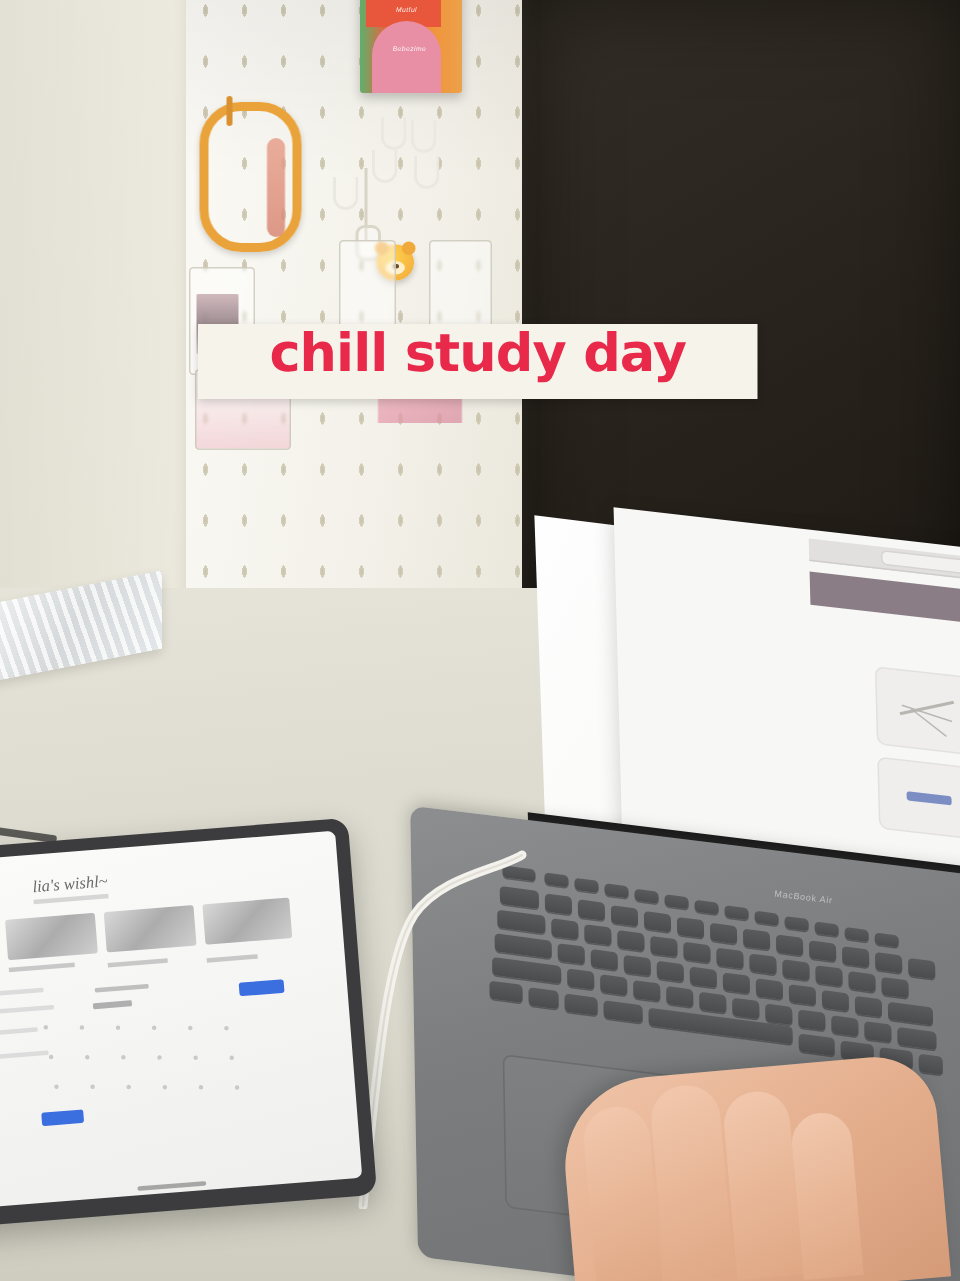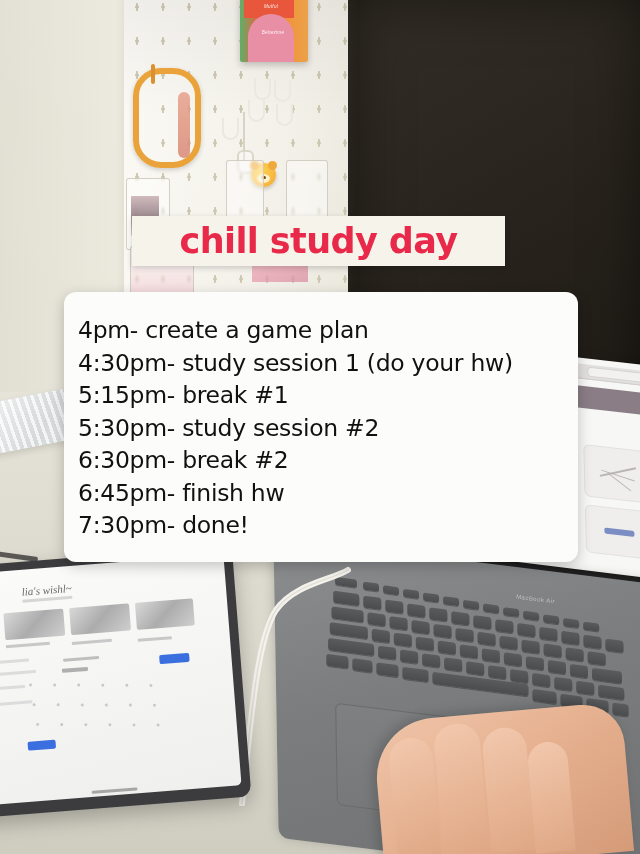--- a/index.html
+++ b/index.html
@@ -167,21 +167,21 @@
   .hand{position:absolute;left:378px;top:712px;width:250px;height:150px;
         background:linear-gradient(150deg,#F0C4A8 0%,#E3AD8C 55%,#D59B79 100%);
         border-radius:60px 42px 0 0;transform:rotate(-5deg);
         box-shadow:-4px -3px 12px rgba(0,0,0,.16);}
   .finger{position:absolute;background:linear-gradient(160deg,#F2C8AD,#DFA784);
         border-radius:22px 22px 0 0;}
 
   
   .banner{position:absolute;left:132px;top:216px;width:373px;height:50px;
         background:#F6F3EA;box-shadow:0 2px 6px rgba(0,0,0,.18);
-        display:flex;align-items:center;justify-content:center;}
+        display:flex;align-items:flex-start;justify-content:center;}
   .banner h1{margin:0;font-size:35px;font-weight:bold;letter-spacing:-.6px;
         font-family:"DejaVu Sans",sans-serif;}
   .textcard{position:absolute;left:64px;top:292px;width:514px;height:270px;
         background:#FCFCFB;border-radius:12px;box-shadow:0 4px 14px rgba(0,0,0,.22);
         padding:22px 14px 0 14px;box-sizing:border-box;}
   .textcard ul{list-style:none;margin:0;padding:0;}
   .textcard li{font-size:23.5px;color:#111;line-height:32.5px;
         font-family:"DejaVu Sans",sans-serif;letter-spacing:-.3px;white-space:nowrap;}
 </style>
 </head>
@@ -418,25 +418,14 @@
     <div class="finger" style="left:14px;top:18px;width:44px;height:120px;"></div>
     <div class="finger" style="left:60px;top:8px;width:46px;height:130px;"></div>
     <div class="finger" style="left:108px;top:16px;width:44px;height:124px;"></div>
     <div class="finger" style="left:152px;top:34px;width:40px;height:110px;"></div>
   </div>
 
   <div class="banner" style="background: rgb(246, 243, 234);">
     <h1 style="color: rgb(232, 41, 74);">chill study day</h1>
   </div>
 
-  <div class="textcard" style="background: rgb(252, 252, 251); color: rgb(17, 17, 17);">
-    <ul>
-      <li>4pm- create a game plan</li>
-      <li>4:30pm- study session 1 (do your hw)</li>
-      <li>5:15pm- break #1</li>
-      <li>5:30pm- study session #2</li>
-      <li>6:30pm- break #2</li>
-      <li>6:45pm- finish hw</li>
-      <li>7:30pm- done!</li>
-    </ul>
-  </div>
 
 </div>
 
 </body></html>

